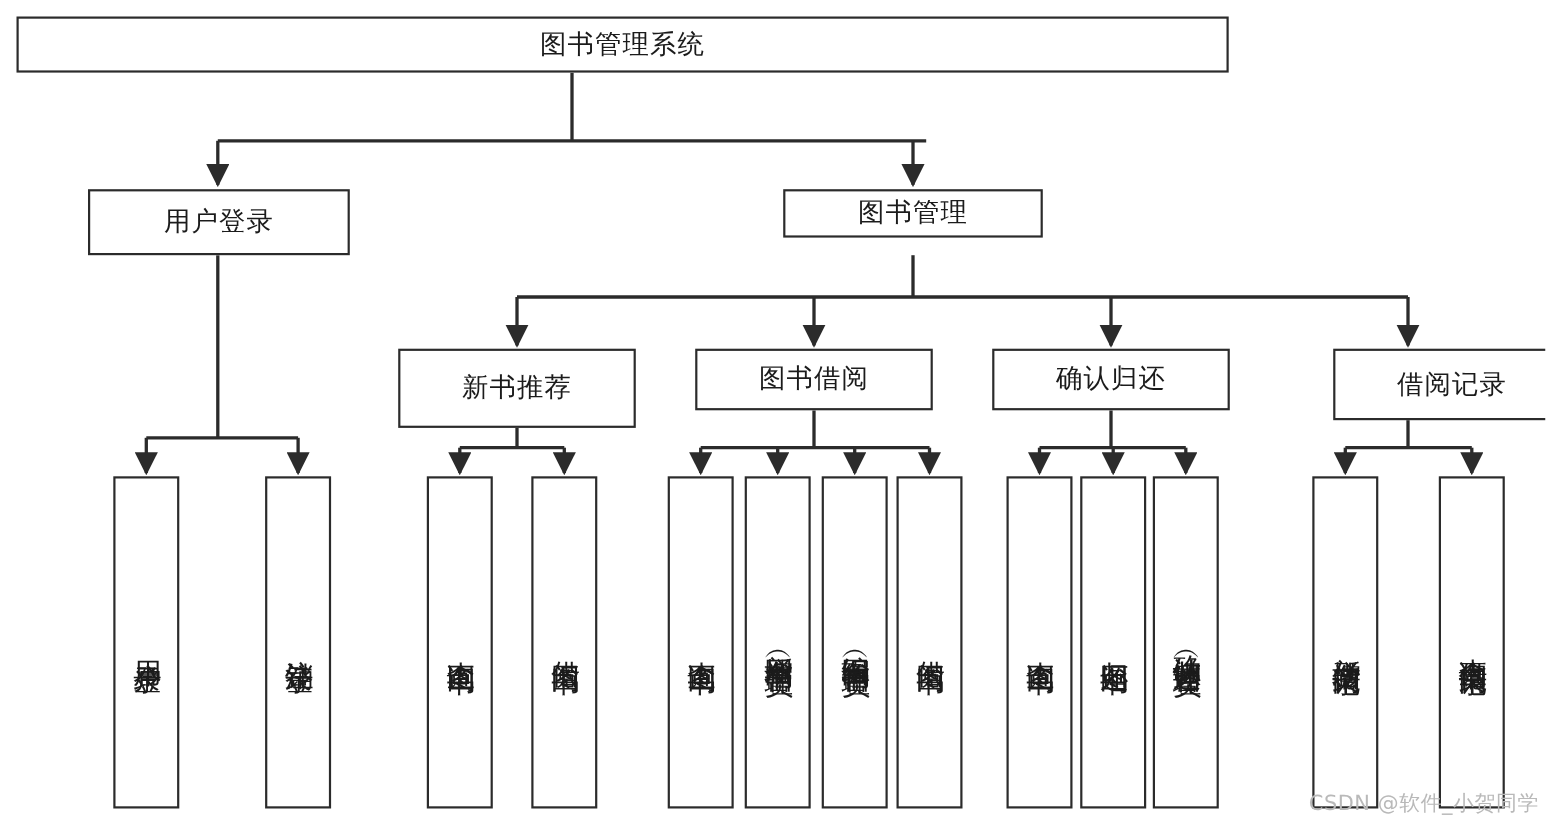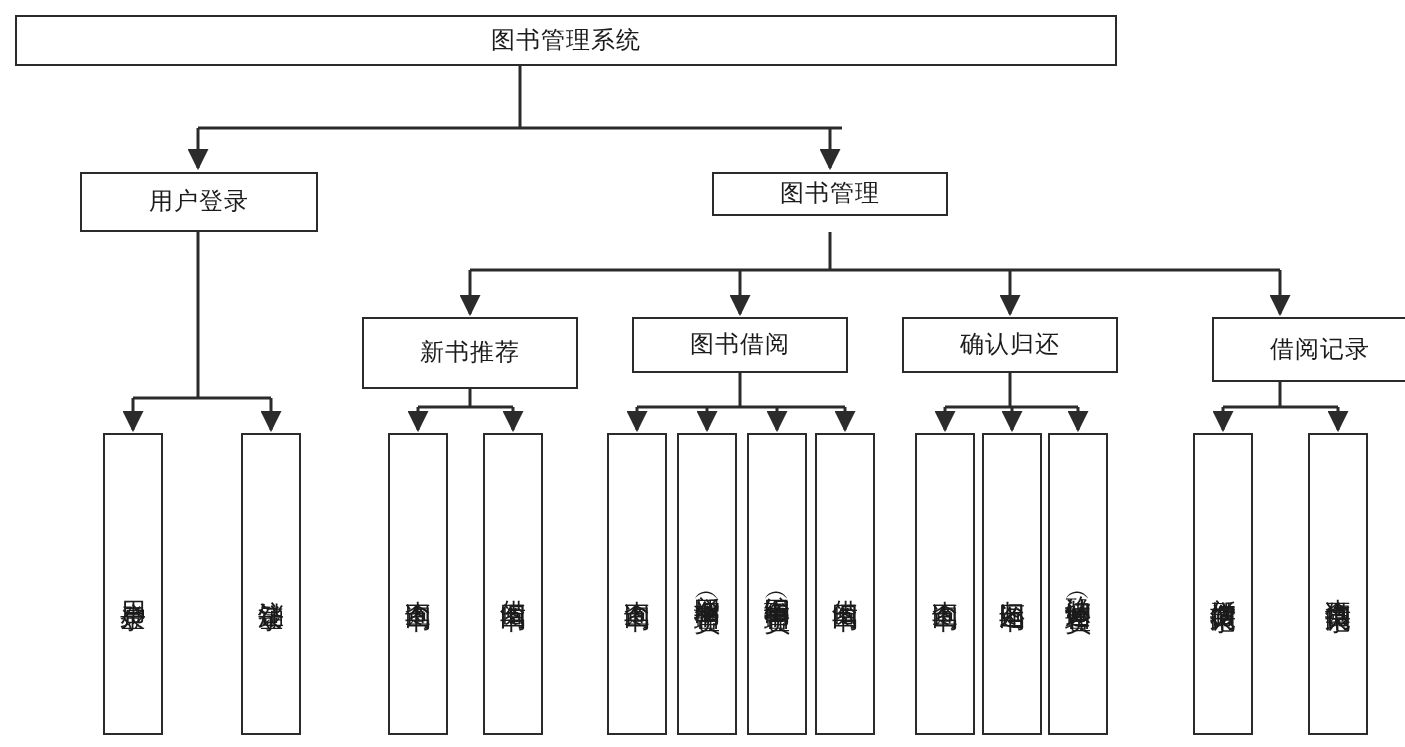--- a/index.html
+++ b/index.html
@@ -191,13 +191,14 @@
     <span class="label">确认归还（管理员）</span>
   </div>
 
   <div class="node vert" style="left:1193px; top:433px; width:60px; height:302px;">
     <span class="label">新增借阅记录</span>
   </div>
   <div class="node vert" style="left:1308px; top:433px; width:60px; height:302px;">
     <span class="label">查询借阅记录</span>
   </div>
 
+  <div class="watermark">CSDN @软件_小贺同学</div>
 </div>
 
 </body></html>

